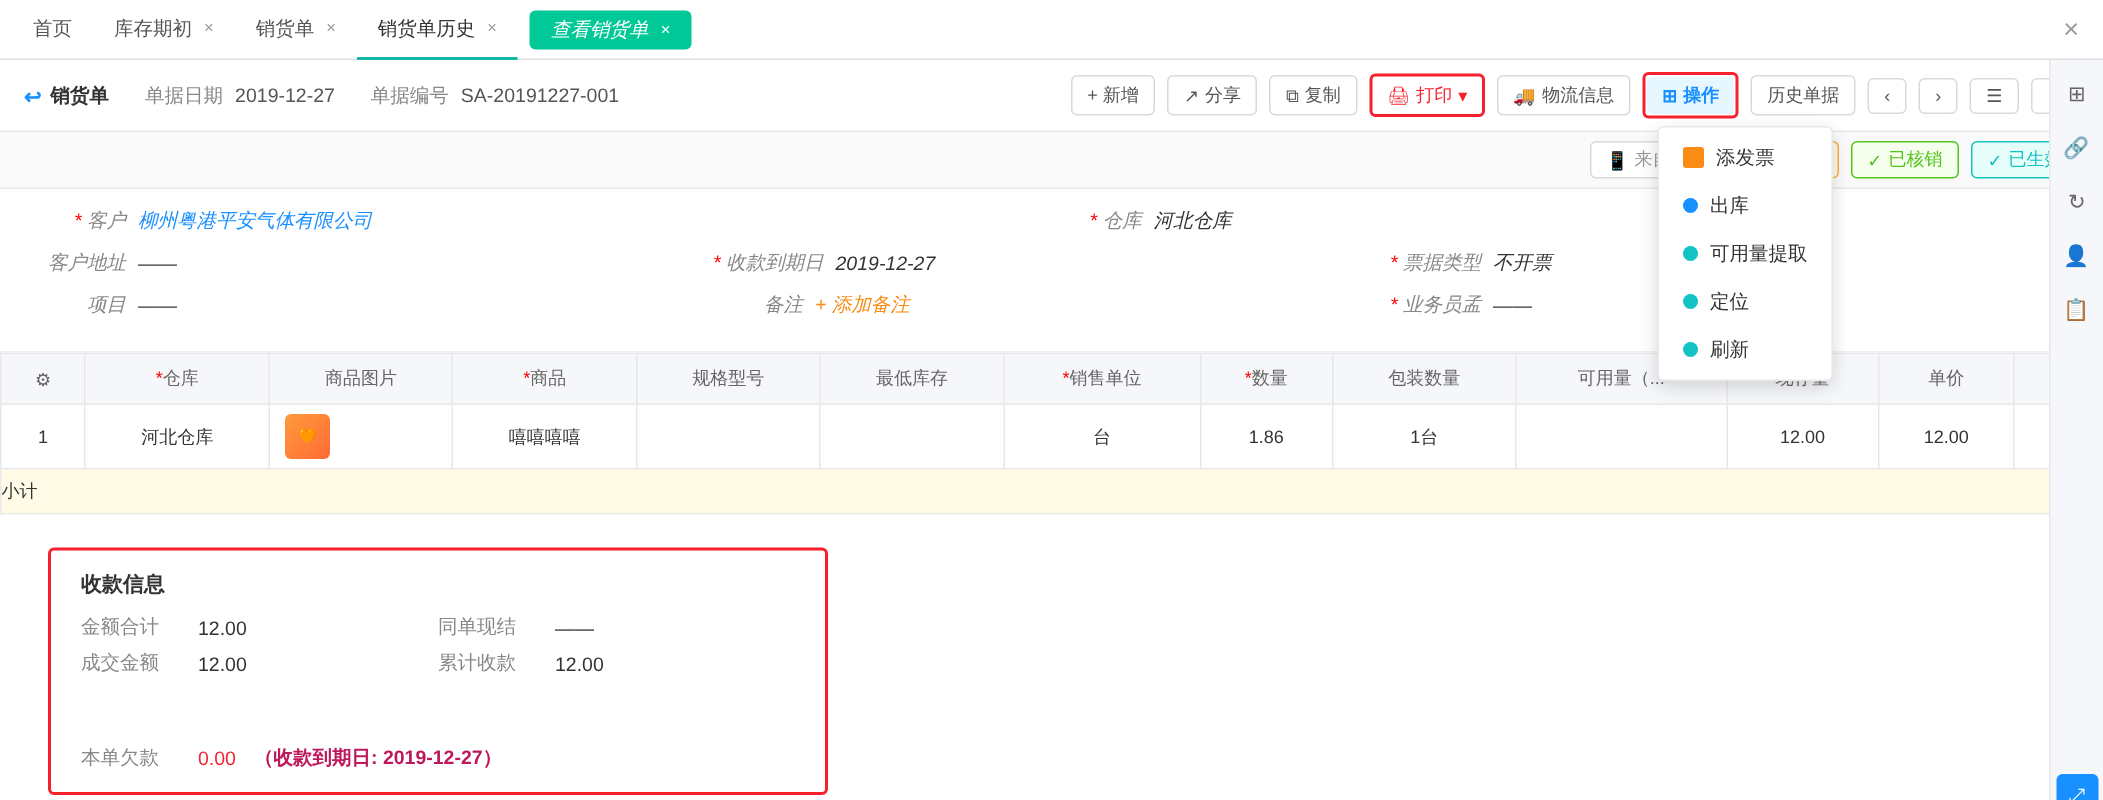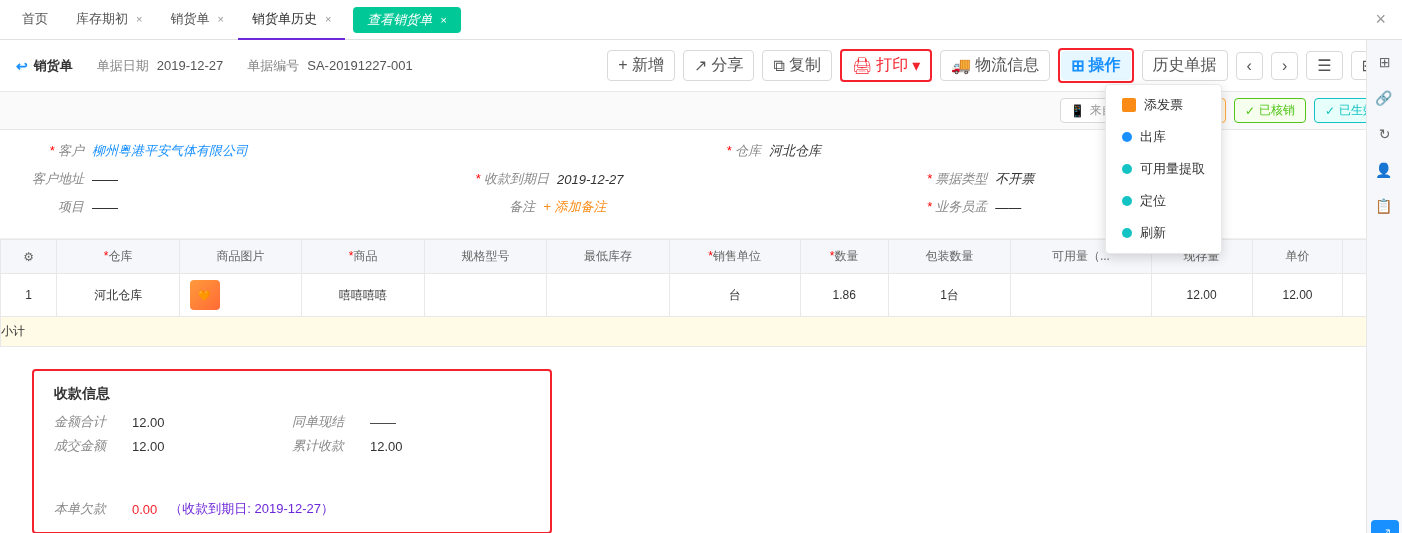--- a/index.html
+++ b/index.html
@@ -9,39 +9,39 @@
     .tab-bar {
       display: flex; align-items: center; background: #fff;
       border-bottom: 1px solid #e0e0e0; padding: 0 8px; height: 40px;
       position: relative;
     }
     .tab-item {
       display: flex; align-items: center; padding: 0 14px; height: 40px;
       cursor: pointer; font-size: 13px; color: #555; border-bottom: 2px solid transparent;
       white-space: nowrap; gap: 4px;
     }
-    .tab-item.active { color: #333; border-bottom: 2px solid #6d28d9; }
+    .tab-item.active { color: #333; border-bottom: 2px solid #14b8a6; }
     .tab-item .tab-close { font-size: 11px; color: #999; margin-left: 4px; cursor: pointer; }
     .tab-item.highlight { background: #00c896; color: #fff; border-radius: 4px; padding: 4px 14px; height: auto; border-bottom: none; font-style: italic; }
     .tab-item.highlight .tab-close { color: #fff; }
     .tab-bar-close { margin-left: auto; font-size: 18px; color: #999; cursor: pointer; padding: 0 8px; }
 
     
     .main-content { background: #fff; min-height: calc(533px - 40px); position: relative; }
 
     
     .doc-header {
       display: flex; align-items: center; padding: 8px 16px;
       border-bottom: 1px solid #e8e8e8; gap: 16px; flex-wrap: wrap;
     }
     .doc-title { display: flex; align-items: center; gap: 6px; font-weight: bold; color: #333; }
     .doc-title-icon { color: #1890ff; font-size: 14px; }
     .doc-meta { display: flex; align-items: center; gap: 8px; color: #555; }
     .doc-actions { margin-left: auto; display: flex; align-items: center; gap: 8px; }
-    .btn { display: inline-flex; align-items: center; gap: 4px; padding: 4px 10px; border: 1px solid #d9d9d9; border-radius: 4px; cursor: pointer; font-size: 16px; background: #fff; color: #555; }
+    .btn { display: inline-flex; align-items: center; gap: 4px; padding: 4px 10px; border: 1px solid #d9d9d9; border-radius: 4px; cursor: pointer; font-size: 12px; background: #fff; color: #555; }
     .btn-active { background: #e6f7ff; color: #1890ff; border-color: #1890ff; }
 
     
     .status-row {
       display: flex; align-items: center; justify-content: flex-end;
       padding: 6px 16px; gap: 8px; background: #fafafa; border-bottom: 1px solid #e8e8e8;
     }
     .status-btn { display: inline-flex; align-items: center; gap: 4px; padding: 3px 10px; border: 1px solid #d9d9d9; border-radius: 4px; cursor: pointer; font-size: 12px; background: #fff; }
     .status-btn.grey { color: #999; }
     .status-btn.orange { background: #fff7e6; border-color: #ffa940; color: #fa8c16; }
@@ -64,24 +64,24 @@
     tr.subtotal td { background: #fffbe6; color: #333; font-size: 12px; }
 
     
     .summary-box {
       margin: 12px 16px; border: 2px solid #f5222d; border-radius: 4px;
       padding: 14px 20px; display: inline-block; min-width: 520px;
     }
     .summary-title { font-weight: bold; font-size: 14px; margin-bottom: 10px; }
     .summary-grid { display: grid; grid-template-columns: 1fr 1fr; gap: 6px 0; }
     .summary-row { display: flex; align-items: center; gap: 8px; }
-    .summary-label { color: #888; min-width: 70px; font-style: italic; }
+    .summary-label { color: #888; min-width: 70px; }
     .summary-value { color: #333; }
     .summary-value.red { color: #f5222d; }
-    .summary-value.blue { color: #6d28d9; }
+    .summary-value.blue { color: #be185d; font-weight: bold; }
 
     
     .right-toolbar {
       position: absolute; right: 0; top: 0; bottom: 0;
       width: 36px; background: #f5f7fa; border-left: 1px solid #e8e8e8;
       display: flex; flex-direction: column; align-items: center; padding: 8px 0; gap: 8px;
     }
     .right-tool-btn { width: 28px; height: 28px; display: flex; align-items: center; justify-content: center; cursor: pointer; border-radius: 4px; color: #666; font-size: 14px; }
     .right-tool-btn.active { background: #1890ff; color: #fff; }
 

